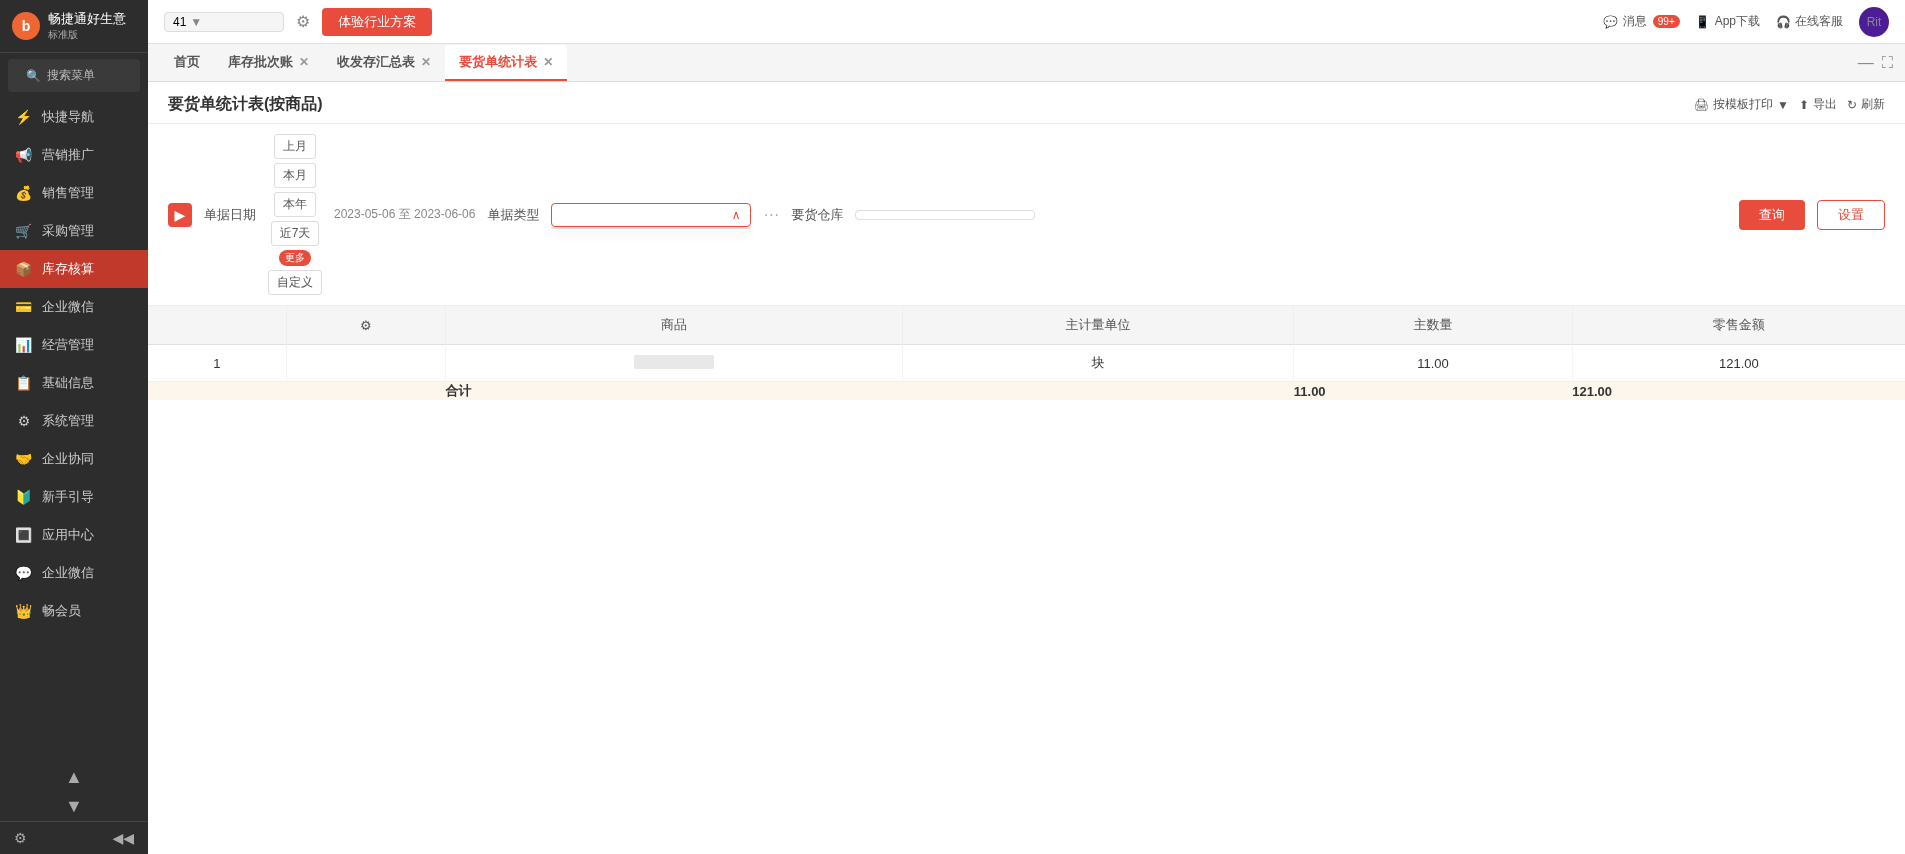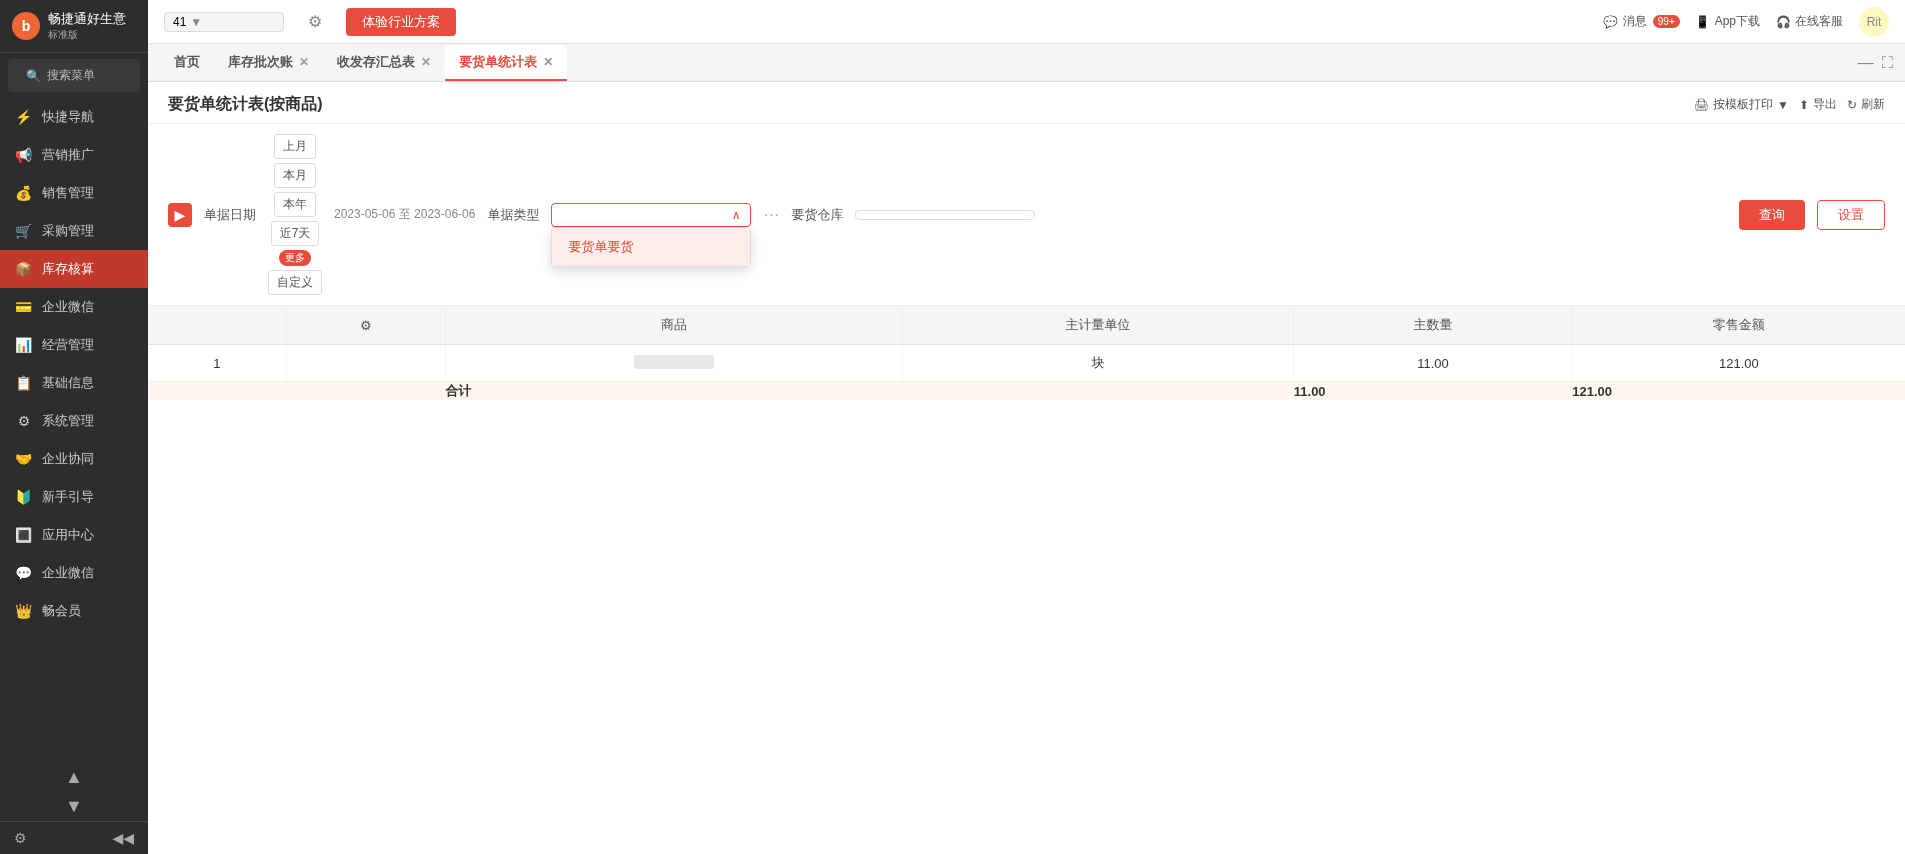--- a/index.html
+++ b/index.html
@@ -107,21 +107,21 @@
       justify-content: space-between;
       background: #fff;
       border-bottom: 1px solid #e0e0e0;
       padding: 0 16px;
       height: 44px;
       flex-shrink: 0;
     }
     .topbar-left {
       display: flex;
       align-items: center;
-      gap: 24px;
+      gap: 12px;
     }
     .topbar-selector {
       display: flex;
       align-items: center;
       background: #f5f5f5;
       border: 1px solid #ddd;
       border-radius: 4px;
       padding: 2px 8px;
       font-size: 12px;
       cursor: pointer;
@@ -156,21 +156,21 @@
       color: #fff;
       font-size: 10px;
       border-radius: 10px;
       padding: 1px 5px;
       margin-left: 2px;
     }
     .user-avatar {
       width: 30px;
       height: 30px;
       border-radius: 50%;
-      background: #fef9c3;
+      background: #4c1d95;
       display: flex;
       align-items: center;
       justify-content: center;
       color: #888;
       font-size: 12px;
     }
 
     
     .tabs-bar {
       display: flex;
@@ -599,23 +599,20 @@
       <div class="date-range">2023-05-06 至 2023-06-06</div>
 
       <span class="filter-type-label">单据类型</span>
       <div class="filter-type-wrapper">
         <div class="filter-select">
           <span class="filter-select-text"></span>
           <span class="arrow-up">∧</span>
         </div>
 
         <div class="dropdown-overlay">
-          <div class="dropdown-item selected">
-            <span>要货单要货</span>
-          </div>
         </div>
       </div>
 
       <span class="filter-more-btn">···</span>
 
       <span class="warehouse-label">要货仓库</span>
       <div class="warehouse-select">
         <span></span>
       </div>
 

